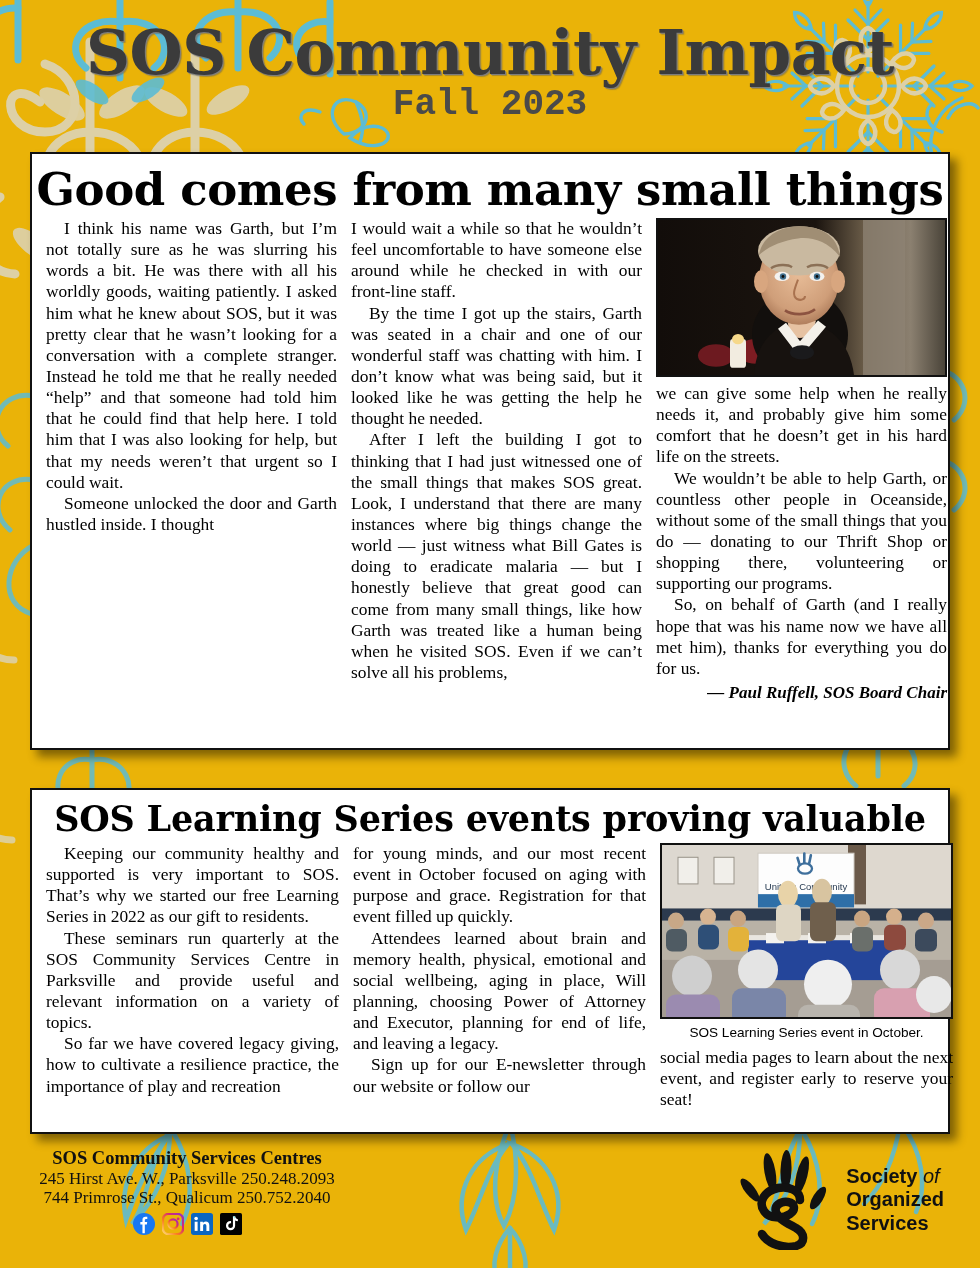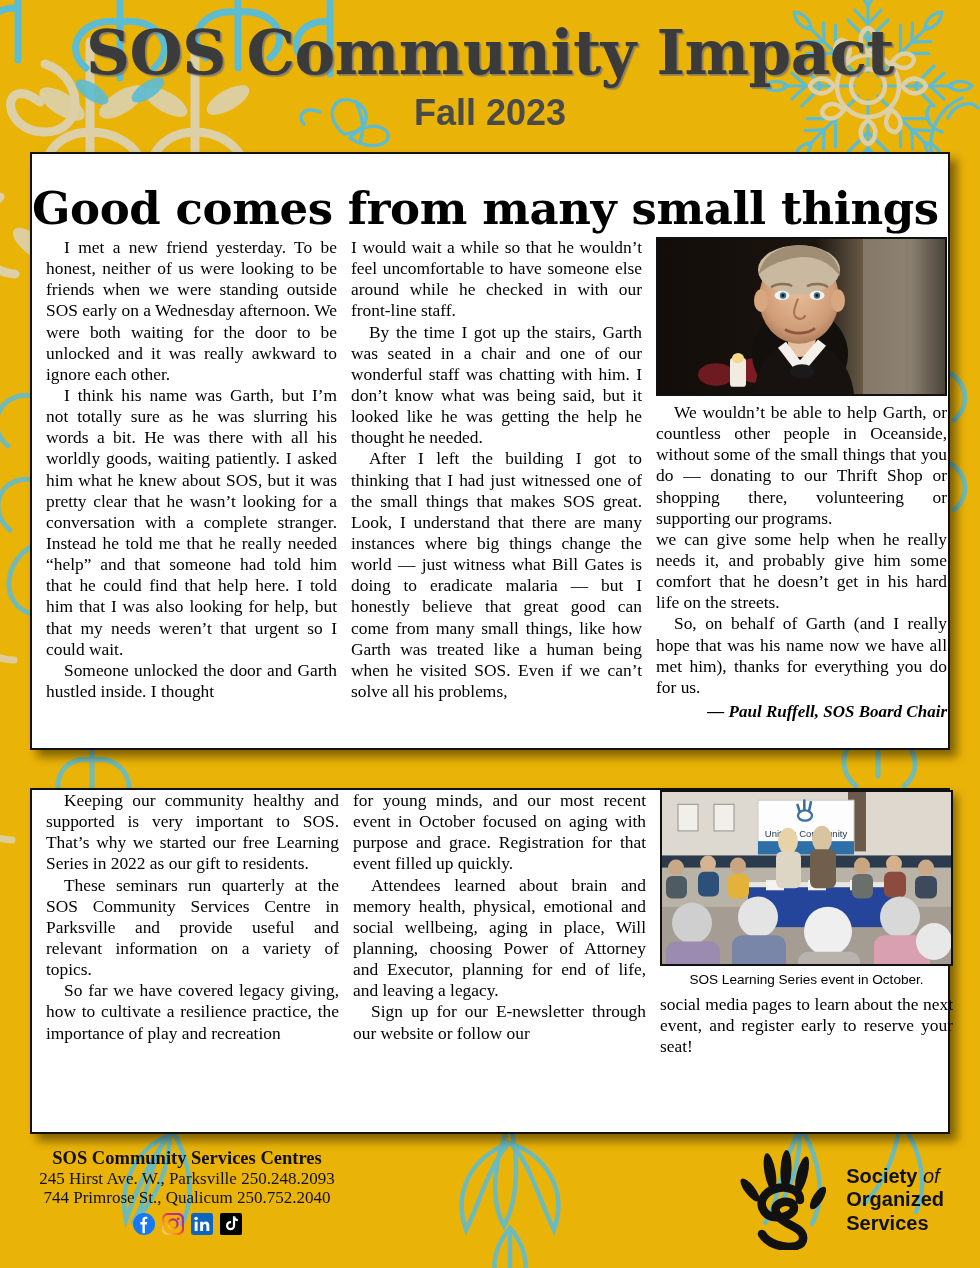--- a/index.html
+++ b/index.html
@@ -28,47 +28,47 @@
     font-weight:700;
     font-size:61px;
     letter-spacing:-0.5px;
     color:#3b3b3b;
     line-height:1;
     padding-top:22px;
     text-shadow:1px 1px 0 #7d7d7d, 2px 2px 1px rgba(90,90,90,.45);
     white-space:nowrap;
   }
   .masthead-sub{
-    font-family:Liberation Sans, sans-serif;
+    font-family:Liberation Mono, monospace;
     font-weight:700;
     font-size:36px;
     color:#4a4a4a;
-    margin-top:12px;
+    margin-top:4px;
     line-height:1;
     text-align:center;
   }
 
   
   .article{
     position:relative;
     background:#fff;
     border:2px solid #111;
     box-shadow:7px 7px 9px rgba(0,0,0,.45);
     z-index:4;
   }
   #article-1{margin:0 30px 0 30px;height:594px;}
   #article-2{margin:38px 30px 0 30px;height:342px;}
 
   .headline{
+    text-align:center;
     font-family:"DejaVu Serif", serif;
     font-weight:700;
     color:#000;
     line-height:1;
     white-space:nowrap;
-    margin-top:19px;
   }
   #article-1 .headline{font-size:45px;padding:13px 0 6px;letter-spacing:-0.4px;}
   #article-2 .headline{font-size:35px;padding:11px 0 7px;letter-spacing:-0.2px;}
 
   .cols{display:flex;padding:0 14px 10px 14px;gap:14px;}
   .col{width:291px;flex:none;position:relative;}
   #article-2 .col{width:293px;}
 
   p.body{
     margin:0;
@@ -296,21 +296,20 @@
   <div class="masthead">
     <div class="masthead-title">SOS Community Impact</div>
     <div class="masthead-sub">Fall 2023</div>
   </div>
 
   <div class="article" id="article-1">
     <div class="headline">Good comes from many small things</div>
     <div class="cols">
 
       <div class="col">
-        <p class="body">I met a new friend yesterday. To be honest, neither of us were looking to be friends when we were standing outside SOS early on a Wednesday afternoon. We were both waiting for the door to be unlocked and it was really awkward to ignore each other.</p>
         <p class="body">I think his name was Garth, but I’m not totally sure as he was slurring his words a bit. He was there with all his worldly goods, waiting patiently. I asked him what he knew about SOS, but it was pretty clear that he wasn’t looking for a conversation with a complete stranger. Instead he told me that he really needed “help” and that someone had told him that he could find that help here. I told him that I was also looking for help, but that my needs weren’t that urgent so I could wait.</p>
         <p class="body">Someone unlocked the door and Garth hustled inside. I thought</p>
       </div>
 
       <div class="col">
         <p class="body cont">I would wait a while so that he wouldn’t feel uncomfortable to have someone else around while he checked in with our front-line staff.</p>
         <p class="body">By the time I got up the stairs, Garth was seated in a chair and one of our wonderful staff was chatting with him. I don’t know what was being said, but it looked like he was getting the help he thought he needed.</p>
         <p class="body">After I left the building I got to thinking that I had just witnessed one of the small things that makes SOS great. Look, I understand that there are many instances where big things change the world — just witness what Bill Gates is doing to eradicate malaria — but I honestly believe that great good can come from many small things, like how Garth was treated like a human being when he visited SOS. Even if we can’t solve all his problems,</p>
       </div>
 
@@ -357,30 +356,31 @@
             <circle cx="125" cy="55" r="3.2" fill="#3f6f8e"></circle>
             <circle cx="159" cy="55" r="3.2" fill="#3f6f8e"></circle>
             <circle cx="125" cy="55" r="1.4" fill="#0c0c0c"></circle>
             <circle cx="159" cy="55" r="1.4" fill="#0c0c0c"></circle>
             <path d="M113 47 C119 43 130 43 134 46" stroke="#8b7056" stroke-width="2.4" fill="none"></path>
             <path d="M149 46 C154 43 165 43 170 47" stroke="#8b7056" stroke-width="2.4" fill="none"></path>
             <path d="M140 58 C136 68 134 74 139 77 C143 79 147 77 147 74" stroke="#a9724f" stroke-width="2" fill="none"></path>
             <path d="M127 88 C134 93 150 93 157 87" stroke="#8c5340" stroke-width="2.6" fill="none"></path>
           </svg>
         </div>
+        <p class="body cont">we can give some help when he really needs it, and probably give him some comfort that he doesn’t get in his hard life on the streets.</p>
         <p class="body">We wouldn’t be able to help Garth, or countless other people in Oceanside, without some of the small things that you do — donating to our Thrift Shop or shopping there, volunteering or supporting our programs.</p>
-        <p class="body cont">we can give some help when he really needs it, and probably give him some comfort that he doesn’t get in his hard life on the streets.</p>
         <p class="body">So, on behalf of Garth (and I really hope that was his name now we have all met him), thanks for everything you do for us.</p>
         <div class="byline">— Paul Ruffell, SOS Board Chair</div>
       </div>
 
     </div>
   </div>
 
   <div class="article" id="article-2">
+    <div class="headline">SOS Learning Series events proving valuable</div>
     <div class="cols">
 
       <div class="col">
         <p class="body">Keeping our community healthy and supported is very important to SOS. That’s why we started our free Learning Series in 2022 as our gift to residents.</p>
         <p class="body">These seminars run quarterly at the SOS Community Services Centre in Parksville and provide useful and relevant information on a variety of topics.</p>
         <p class="body">So far we have covered legacy giving, how to cultivate a resilience practice, the importance of play and recreation</p>
       </div>
 
       <div class="col">
         <p class="body cont">for young minds, and our most recent event in October focused on aging with purpose and grace. Registration for that event filled up quickly.</p>

